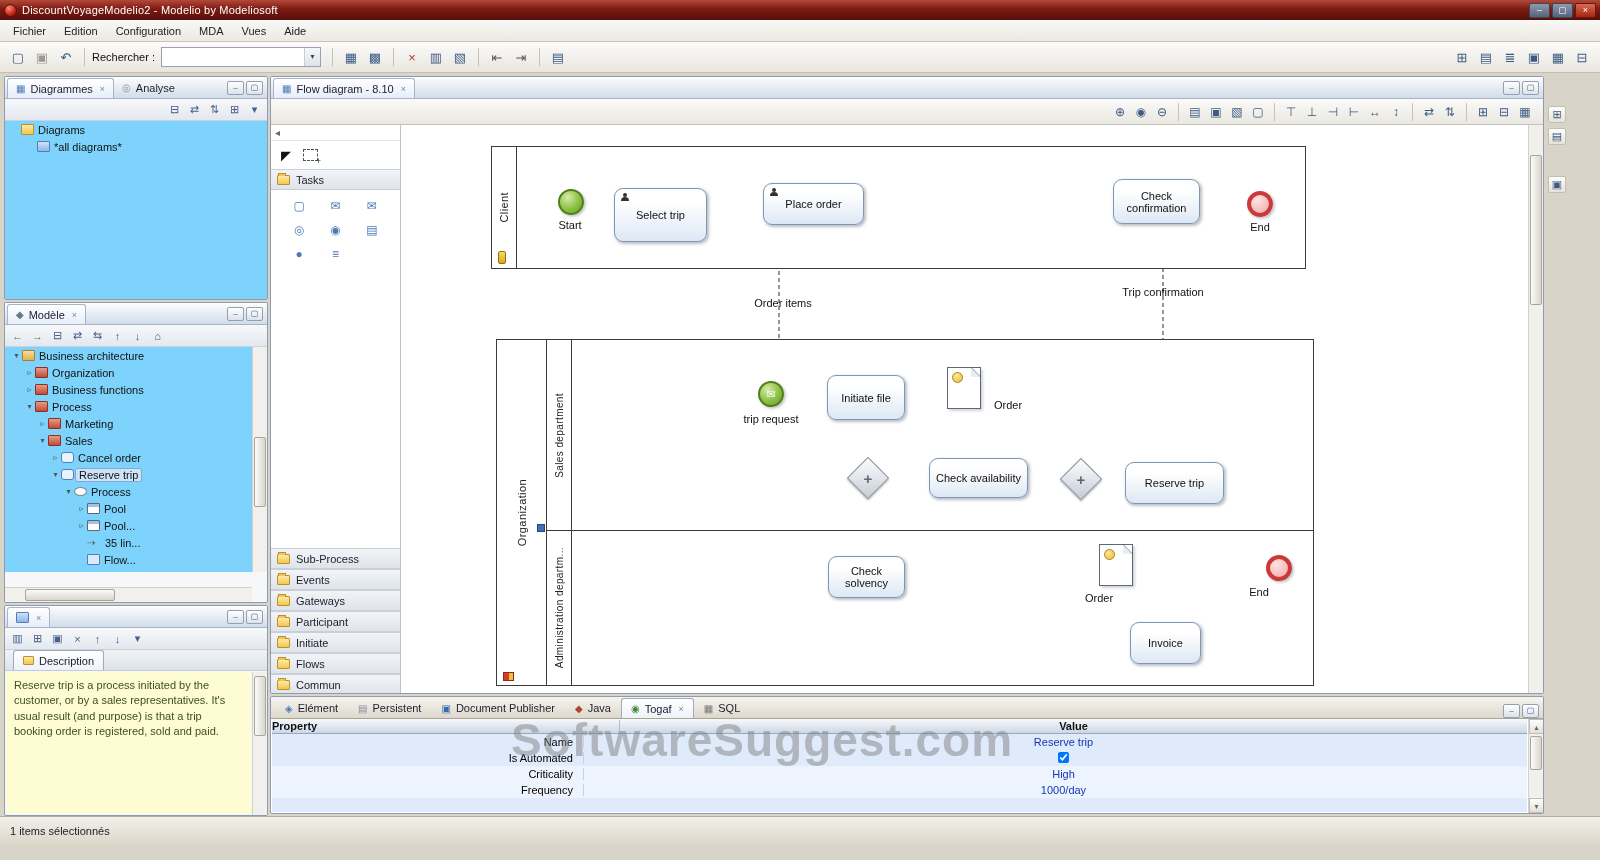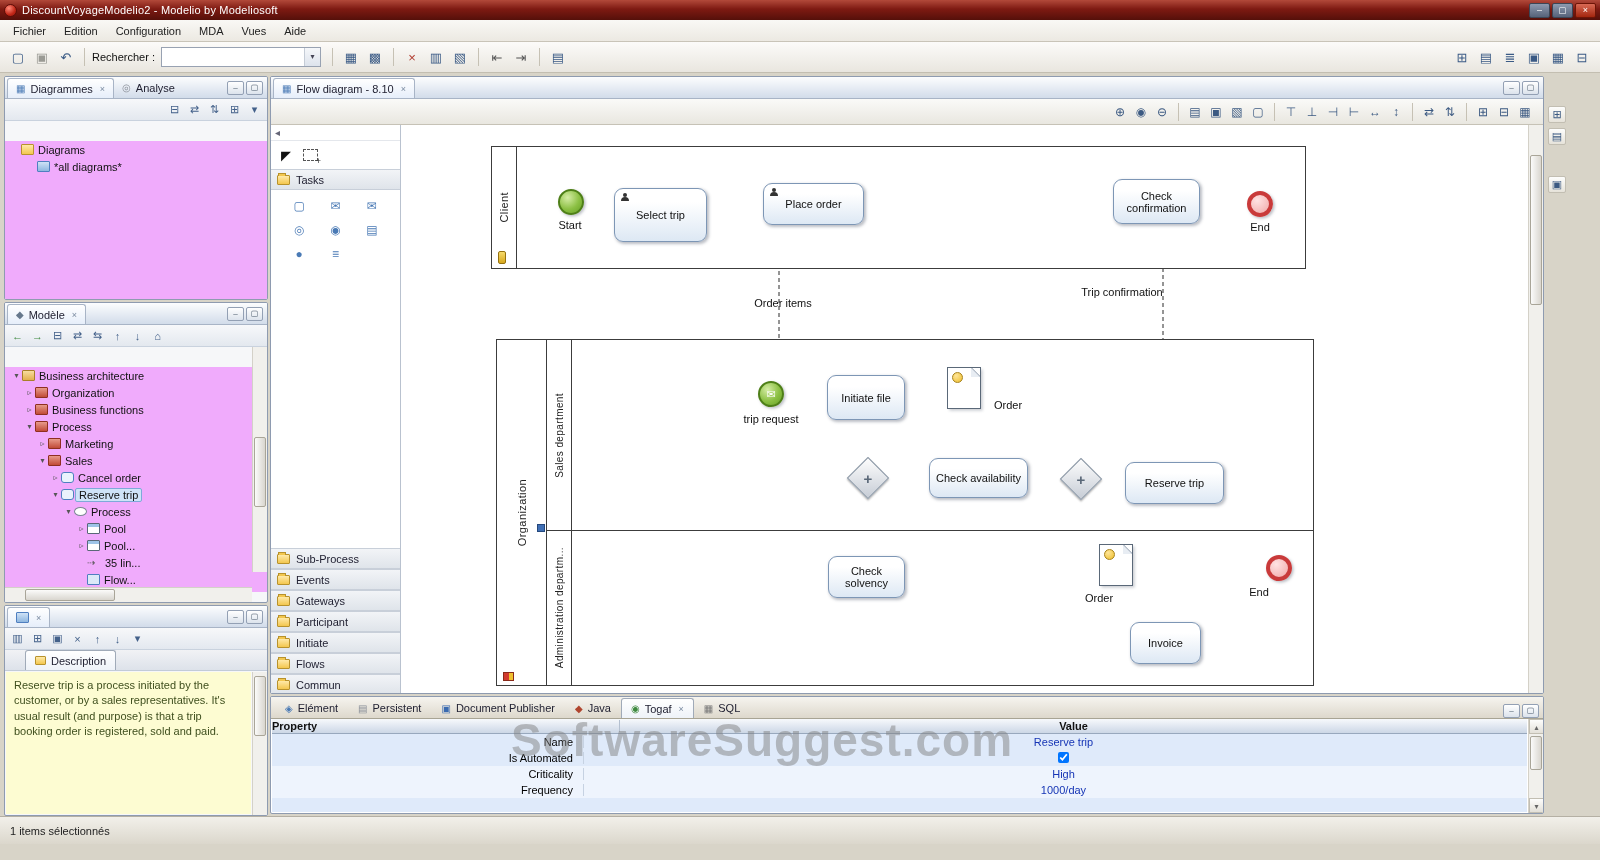--- a/index.html
+++ b/index.html
@@ -53,21 +53,21 @@
   .tclose { font-size:9px; color:#7a8aa0; margin-left:2px; }
   .minmax { margin-left:auto; display:flex; align-items:center; gap:2px; padding-right:4px; }
   .mm { width:17px; height:14px; border:1px solid #93a0b4; border-radius:2px;
     background:linear-gradient(#fff,#dce3ec); font-size:8px; line-height:12px; text-align:center; color:#456; }
   .ptoolbar { height:22px; display:flex; align-items:center; gap:1px;
     background:linear-gradient(#f7f8fa,#e3e8ef); border-bottom:1px solid #c9d2de; padding:0 3px; }
   .pico { width:19px; height:18px; display:flex; align-items:center; justify-content:center;
     font-size:11px; color:#44618a; }
 
   
-  .tree { background:#f0abfc; position:relative; overflow:hidden; height:100%;margin-top:20px; }
+  .tree { background:#7dd3fc; position:relative; overflow:hidden; height:100%; }
   .trow { display:flex; align-items:center; height:17px; white-space:nowrap; }
   .tw { width:11px; font-size:8px; color:#555; text-align:center; flex:none; }
   .tico { width:13px; height:11px; margin-right:4px; flex:none; border-radius:1px; }
   .i-pkg { background:linear-gradient(#f7dca0,#e3af4e); border:1px solid #a87f28; }
   .i-red { background:linear-gradient(#e89a8a,#c14b38); border:1px solid #8f2f20; }
   .i-proc { background:#eaf2fc; border:1px solid #4f7fc0; border-radius:3px; }
   .i-oval { background:#fff; border:1px solid #7b8694; border-radius:50%; height:9px; }
   .i-grid { background:linear-gradient(#9ec4e8 0 3px,#fff 3px); border:1px solid #5a6878; }
   .i-arrow { border:none; color:#555; font-size:10px; width:14px; height:auto; line-height:11px; }
   .i-flow { background:#dce9f8; border:1px solid #4f7fc0; }
@@ -370,21 +370,21 @@
   </div>
   <div class="ptoolbar">
     <span class="pico">▥</span>
     <span class="pico">⊞</span>
     <span class="pico">▣</span>
     <span class="pico c-red">×</span>
     <span class="pico">↑</span>
     <span class="pico">↓</span>
     <span class="pico">▾</span>
   </div>
-  <div style="height:21px;display:flex;align-items:flex-start;background:linear-gradient(#f1f2f5,#dde2ea);border-bottom:1px solid #c2cbd8;padding-left:20px">
+  <div style="height:21px;display:flex;align-items:flex-start;background:linear-gradient(#f1f2f5,#dde2ea);border-bottom:1px solid #c2cbd8;padding-left:8px">
     <span class="btab on">
       <span class="tico i-fold" style="margin:0;width:11px;height:9px"></span>
       <span>Description</span>
     </span>
   </div>
   <div style="position:absolute;left:1px;right:16px;top:66px;bottom:1px;background:#fdfcd2;color:#40501f;padding:6px 8px;line-height:1.4">Reserve trip is a process initiated by the customer, or by a sales representatives. It's usual result (and purpose) is that a trip booking order is registered, sold and paid.</div>
   <div class="sbv" style="right:0;top:66px;bottom:0">
     <div class="thumb" style="left:1px;width:12px;top:4px;height:60px"></div>
   </div>
 </div>
@@ -542,21 +542,21 @@
       <span class="person"></span>
       <span>Place order</span>
     </div>
     <div class="task" style="left:712px;top:54px;width:87px;height:45px">
       <span>Check confirmation</span>
     </div>
     <div class="ev ev-end" style="left:846px;top:66px"></div>
     <div class="nlabel" style="left:836px;top:96px;width:46px">End</div>
 
     <div class="nlabel" style="left:337px;top:172px;width:90px">Order items</div>
-    <div class="nlabel" style="left:656px;top:161px;width:130px">Trip confirmation</div>
+    <div class="nlabel" style="left:697px;top:161px;width:130px">Trip confirmation</div>
 
     <div class="ev ev-start" style="left:357px;top:256px">
       <span class="env">✉</span>
     </div>
     <div class="nlabel" style="left:330px;top:288px;width:80px">trip request</div>
     <div class="task" style="left:426px;top:250px;width:78px;height:45px">
       <span>Initiate file</span>
     </div>
     <div class="doc" style="left:546px;top:242px">
       <span class="badge"></span>

